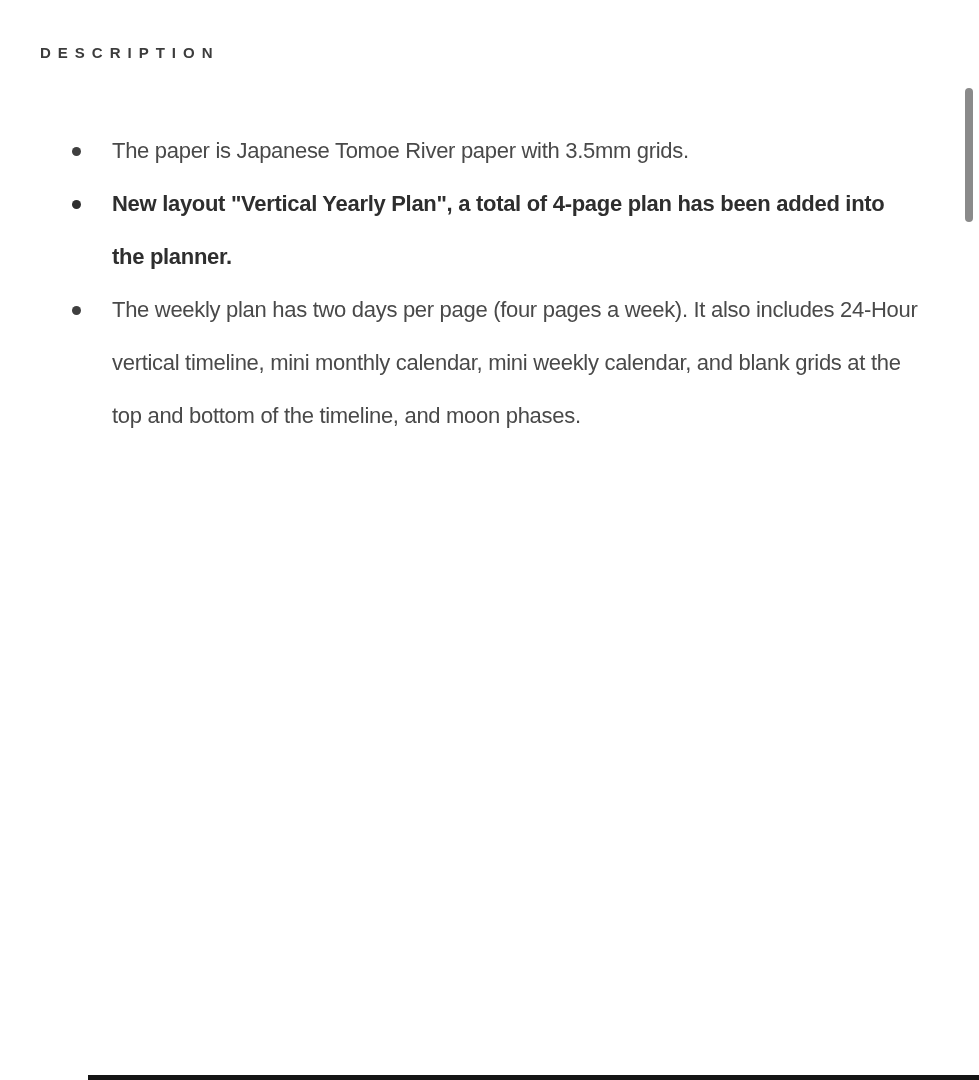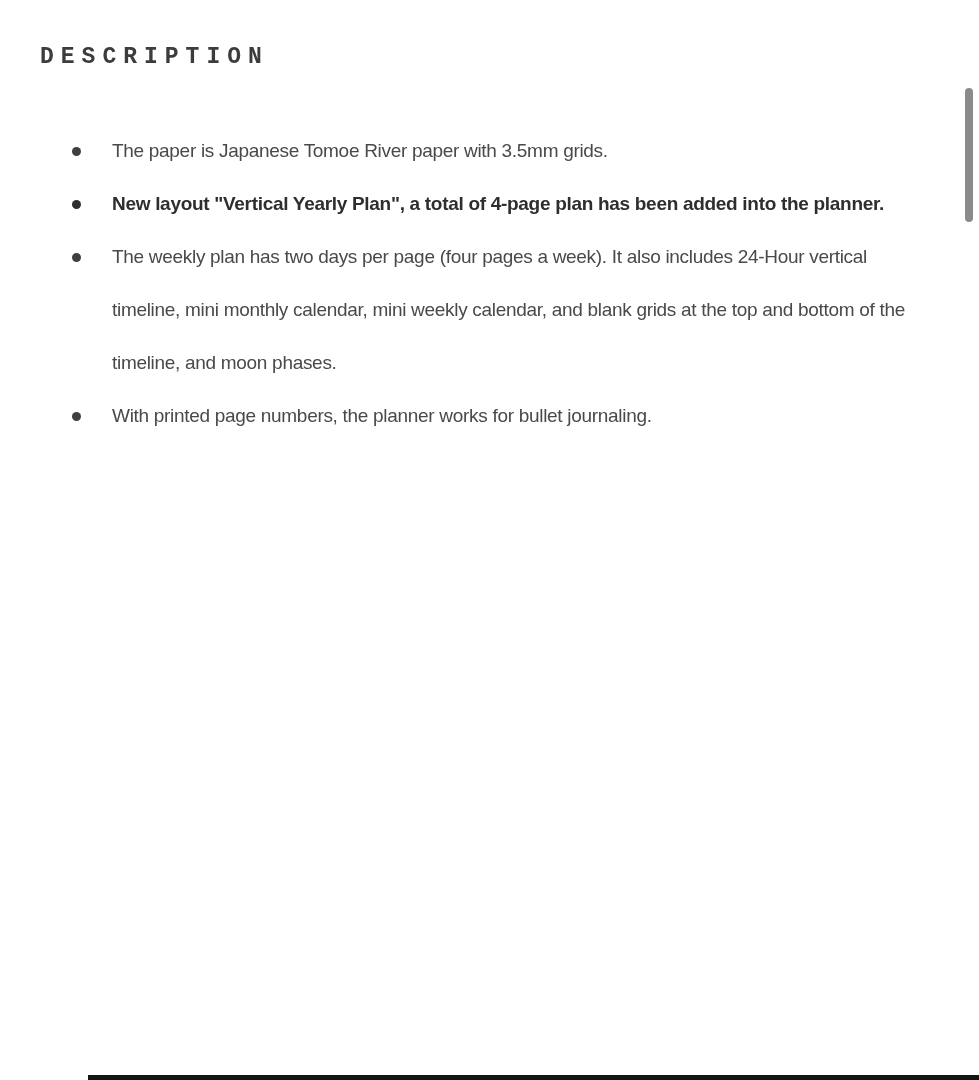--- a/index.html
+++ b/index.html
@@ -14,40 +14,39 @@
   .page {
     position: relative;
     width: 979px;
     height: 1080px;
     background: #ffffff;
   }
   .section-title {
     position: absolute;
     left: 40px;
     top: 44px;
-    font-size: 23px;
+    font-size: 15px;
     font-weight: 700;
     letter-spacing: 7px;
     color: #3c3c3c;
-    font-family: Liberation Mono, monospace;
   }
   ul.desc-list {
     position: absolute;
     left: 40px;
     top: 124px;
     width: 880px;
     margin: 0;
     padding: 0;
     list-style: none;
   }
   ul.desc-list li {
     position: relative;
     padding-left: 72px;
     width: 808px;
-    font-size: 19px;
+    font-size: 22px;
     letter-spacing: -0.3px;
     line-height: 53px;
     color: #494949;
     font-weight: 400;
   }
   ul.desc-list li .dot {
     position: absolute;
     left: 32px;
     top: 23px;
     width: 9px;
@@ -93,23 +92,19 @@
       <span>The paper is Japanese Tomoe River paper with 3.5mm grids.</span>
     </li>
     <li class="bold">
       <span class="dot"></span>
       <span>New layout "Vertical Yearly Plan", a total of 4-page plan has been added into the planner.</span>
     </li>
     <li>
       <span class="dot"></span>
       <span>The weekly plan has two days per page (four pages a week). It also includes 24-Hour vertical timeline, mini monthly calendar, mini weekly calendar, and blank grids at the top and bottom of the timeline, and moon phases.</span>
     </li>
-    <li>
-      <span class="dot"></span>
-      <span>With printed page numbers, the planner works for bullet journaling.</span>
-    </li>
   </ul>
 
   <div class="scrollbar-thumb"></div>
 
   <div class="bottom-bar"></div>
 
 </div>
 
 </body></html>

